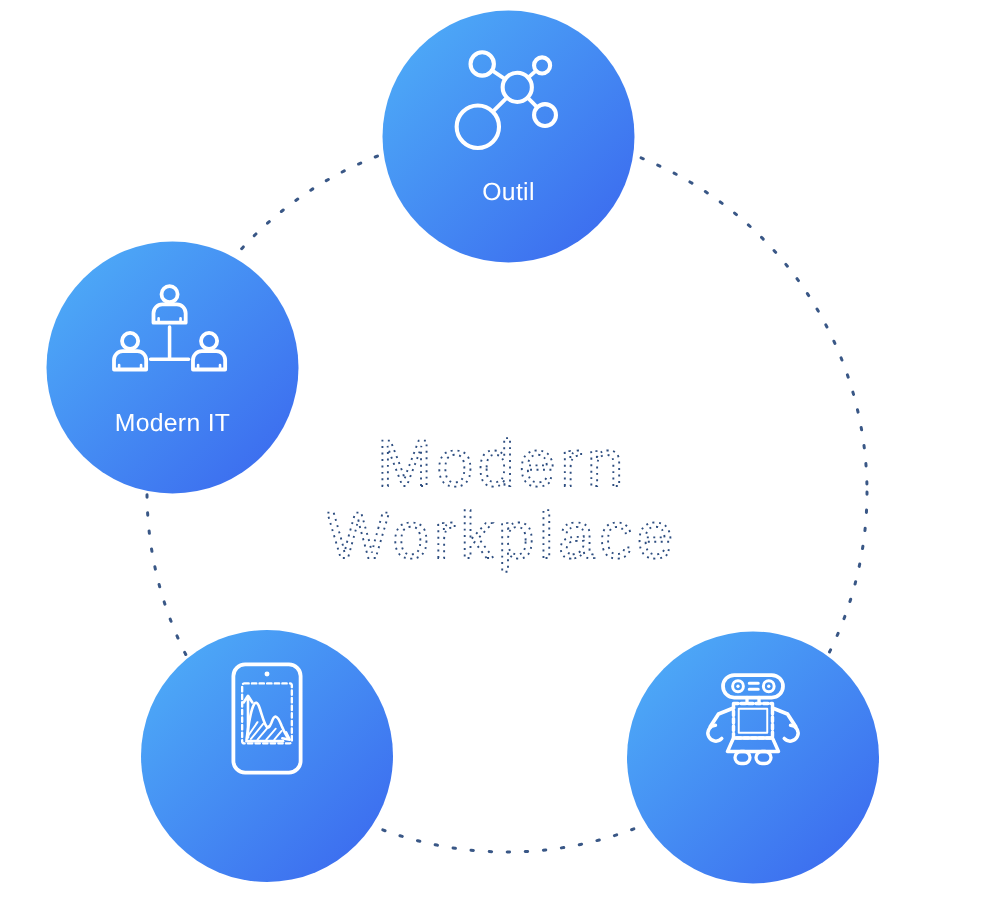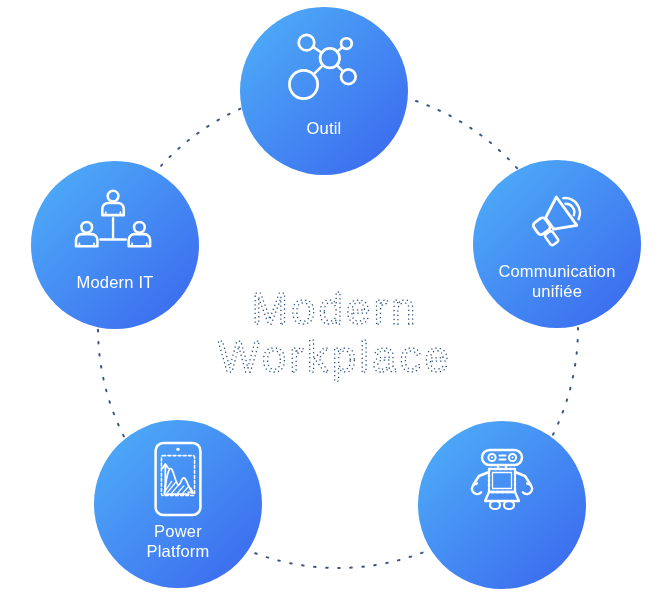--- a/index.html
+++ b/index.html
@@ -39,21 +39,21 @@
     font-weight:400;
     text-anchor:middle;
   }
   .node{
     position:absolute;
     width:168px;height:168px;
     border-radius:50%;
     background:linear-gradient(135deg,var(--circle-start) 0%,var(--circle-end) 100%);
     z-index:1;
   }
-  .n-top{left:240px;top:7px;}
+  .n-top{left:255px;top:7px;}
   .n-left{left:31px;top:161px;}
   .n-right{left:473px;top:160px;}
   .n-bl{left:94px;top:420px;}
   .n-br{left:418px;top:421px;}
   .icon{
     position:absolute;top:20px;left:0;right:0;height:78px;
     display:flex;align-items:center;justify-content:center;
   }
   .icon svg{
     fill:none;
@@ -122,37 +122,20 @@
         <path d="M 57.5,58 v-3 M 72.5,58 v-3" stroke-width="1.8"></path>
 
         <path d="M 38,29 V 51 M 25,51 H 51" stroke-width="2.4"></path>
       </svg>
     </div>
     <div class="label">
       <span>Modern IT</span>
     </div>
   </div>
 
-  <div class="node n-right">
-    <div class="icon">
-      <svg width="68" height="68" viewBox="0 0 68 68" stroke-width="2.8">
-        <g transform="rotate(-36 32 34)">
-          <rect x="10" y="25" width="14" height="14" rx="3.5"></rect>
-          <rect x="13.5" y="41" width="9" height="13" rx="2.5" stroke-width="2.5"></rect>
-          <path d="M 25,27.5 L 46,17 L 46,52 L 25,41.5 Z"></path>
-          <path d="M 51,22 A 15,15 0 0 1 51,48" stroke-width="2.5"></path>
-          <path d="M 49.5,28 A 8.5,8.5 0 0 1 49.5,42" stroke-width="2.5"></path>
-        </g>
-      </svg>
-    </div>
-    <div class="label">
-      <span>Communication</span>
-      <span>unifiée</span>
-    </div>
-  </div>
 
   <div class="node n-bl">
     <div class="icon">
       <svg width="50" height="76" viewBox="0 0 50 78" stroke-width="2.6">
         <rect x="2" y="2" width="46" height="74" rx="8"></rect>
         <circle class="fdot" cx="25" cy="8.5" r="1.7"></circle>
         <rect x="8" y="15" width="34" height="41" rx="1.5" stroke-width="1.6" stroke-dasharray="3 2.2"></rect>
 
         <g stroke-width="1.8">
           <path d="M 12,52 V 24 M 9,28 L 12,23.5 L 15,28"></path>
@@ -161,24 +144,20 @@
           <path d="M 11,54.5 H 36"></path>
         </g>
         <g stroke-width="1.3">
           <path d="M 12,51 L 18.5,41.5"></path>
           <path d="M 14,53 L 22.5,42.5"></path>
           <path d="M 18.5,53.5 L 26.5,44"></path>
           <path d="M 24.5,53.5 L 31,46"></path>
           <path d="M 30,53.5 L 35,47.5"></path>
         </g>
       </svg>
-    </div>
-    <div class="label">
-      <span>Power</span>
-      <span>Platform</span>
     </div>
   </div>
 
   <div class="node n-br">
     <div class="icon">
       <svg width="76" height="62" viewBox="0 0 76 62" stroke-width="2.5">
 
         <rect x="18" y="1" width="40" height="15" rx="7.5"></rect>
         <circle cx="28" cy="8.5" r="3.6" stroke-width="2"></circle>
         <circle class="fdot" cx="28" cy="8.5" r="1.1"></circle>

